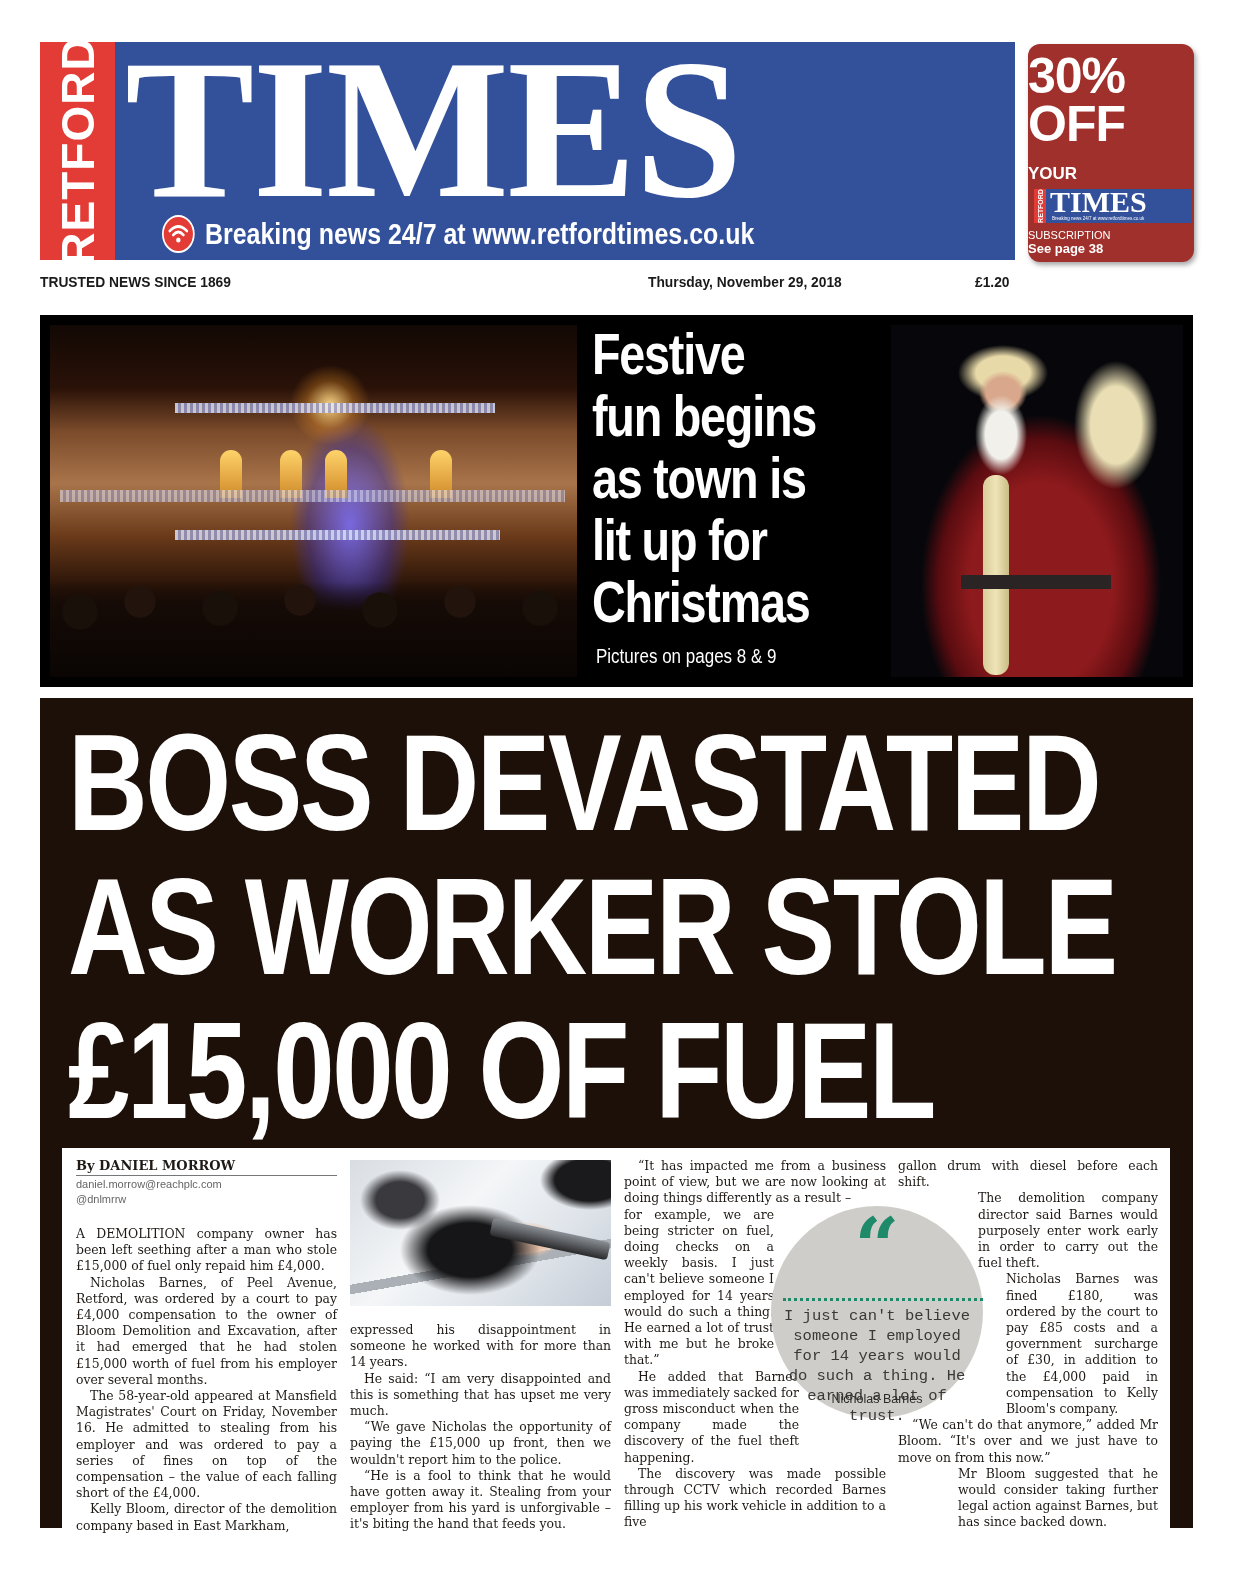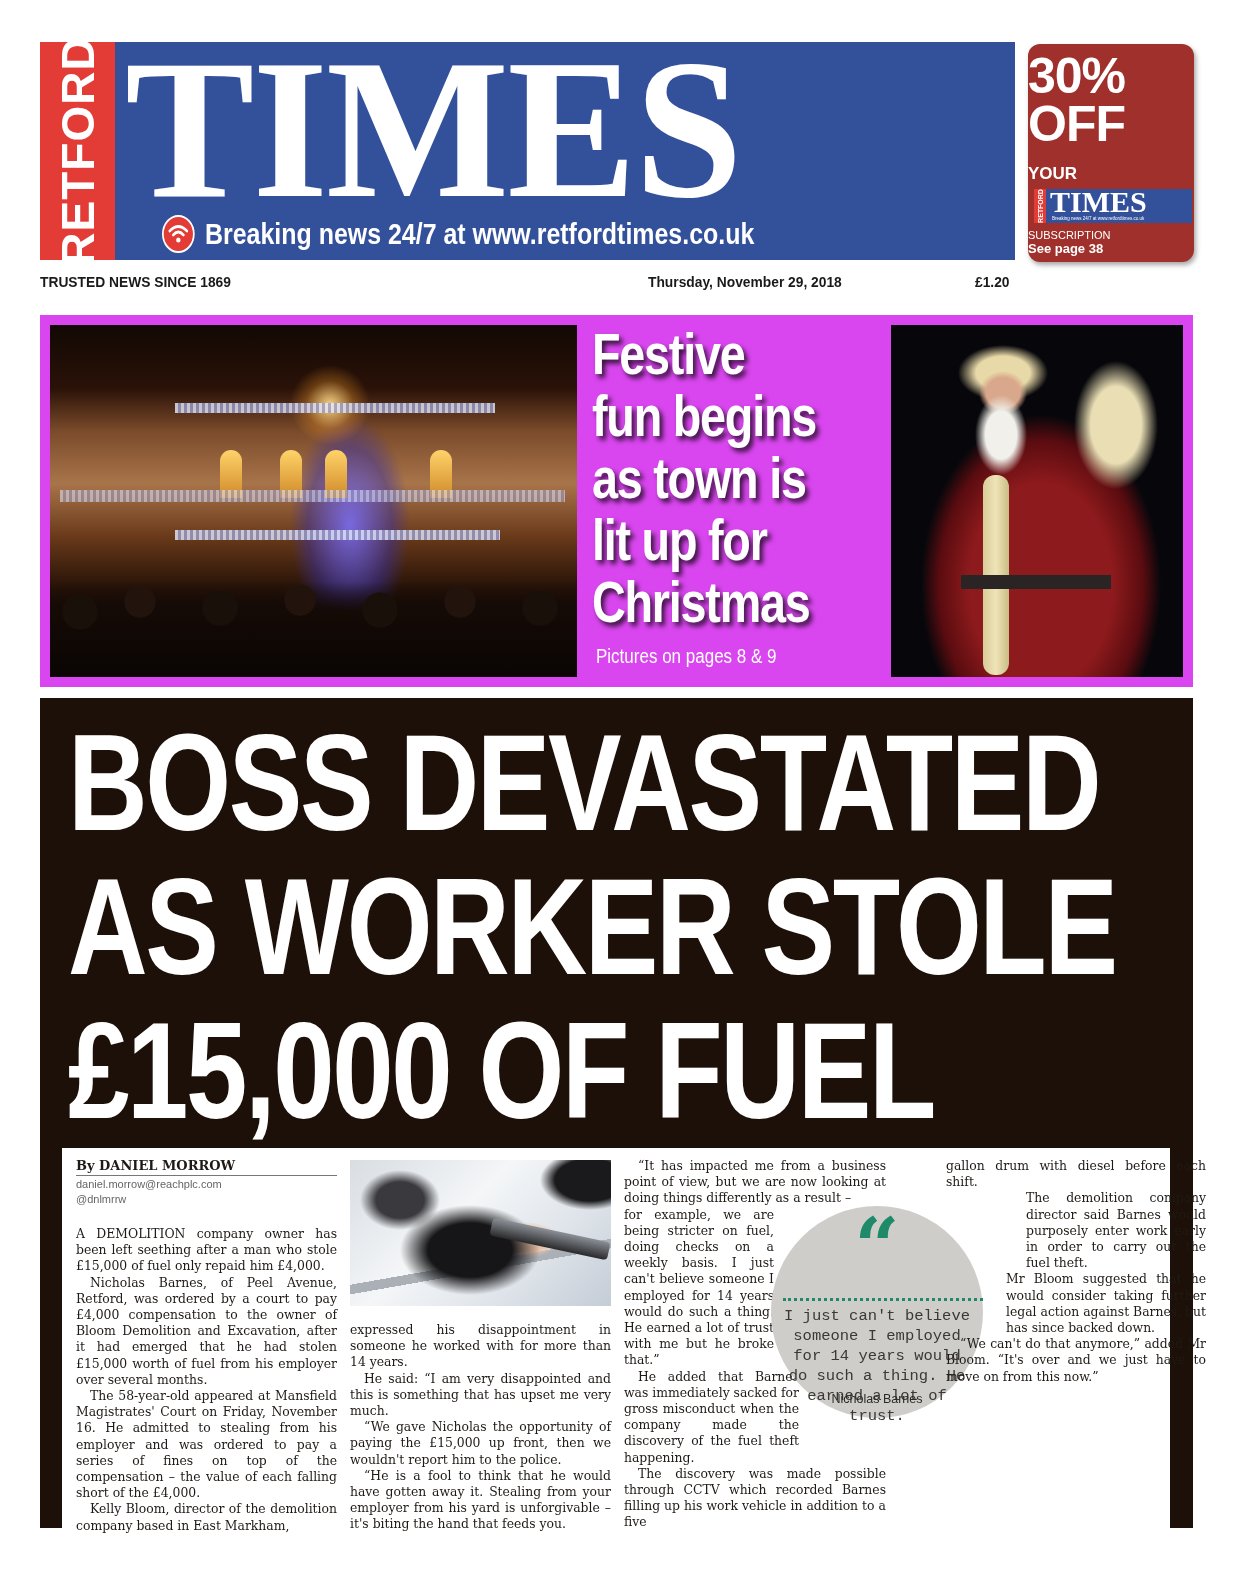--- a/index.html
+++ b/index.html
@@ -28,21 +28,21 @@
   .mini-mast .mini-red span { position: absolute; left: 50%; top: 50%; transform: translate(-50%,-50%) rotate(-90deg); font-size: 7px; font-weight: bold; white-space: nowrap; }
   .mini-mast .mini-times { position: absolute; left: 16px; top: -2px; font-family: "Liberation Serif", serif; font-weight: bold; font-size: 30px; line-height: 30px; letter-spacing: 0; }
   .mini-mast .mini-break { position: absolute; left: 18px; bottom: 2px; font-size: 4.5px; white-space: nowrap; }
   .promo .sub { display: block; font-weight: normal; font-size: 11px; margin-top: 6px; }
   .promo .see { display: block; font-weight: bold; font-size: 13px; }
 
   
   .dateline { position: absolute; top: 273px; height: 22px; font-size: 15px; font-weight: bold; color: #1a1a1a; white-space: nowrap; transform: scaleX(0.92); transform-origin: left center; }
 
   
-  .banner { position: absolute; left: 40px; top: 315px; width: 1153px; height: 372px; background: #d946ef; }
+  .banner { position: absolute; left: 40px; top: 315px; width: 1153px; height: 372px; background: #000000; }
   .photo { position: absolute; overflow: hidden; }
   .photo-townhall { left: 10px; top: 10px; width: 527px; height: 352px;
     background:
       radial-gradient(ellipse 40px 40px at 280px 80px, rgba(255,220,140,0.95), rgba(255,160,40,0.3) 60%, transparent 100%),
       radial-gradient(ellipse 60px 110px at 300px 200px, rgba(120,110,255,0.85), rgba(60,50,160,0.5) 70%, transparent 100%),
       linear-gradient(180deg, transparent 0, transparent 25px, rgba(200,200,230,0.0) 25px),
       linear-gradient(180deg, #120804 0%, #2a1208 18%, #7a4a2a 30%, #a8744a 45%, #6a3a1a 60%, #2a1408 74%, #0e0704 84%, #060302 100%); }
   .th-lights { position: absolute; left: 125px; top: 78px; width: 320px; height: 10px; background: repeating-linear-gradient(90deg, #e6eaff 0 3px, #9aa0d0 3px 6px); opacity: 0.8; }
   .th-lights.l2 { left: 10px; top: 165px; width: 505px; height: 12px; opacity: 0.55; }
   .th-lights.l3 { left: 125px; top: 205px; width: 325px; height: 10px; }
@@ -74,21 +74,21 @@
   .lead-head { position: absolute; left: 28px; top: 16px; width: 1100px; color: #fff; font-weight: bold; font-size: 138px; line-height: 136px;
     letter-spacing: -3px; white-space: nowrap; transform: scaleX(0.80); transform-origin: left top; }
   .article { position: absolute; left: 22px; top: 450px; width: 1108px; height: 424px; background: #ffffff; }
 
   .col { position: absolute; top: 10px; font-family: "DejaVu Serif", "Liberation Serif", serif; font-size: 12.4px; line-height: 16.2px; color: #1f1a16; text-align: justify; }
   .col p { text-indent: 14px; }
   .col p.first { text-indent: 0; }
   .col-1 { left: 14px; width: 261px; }
   .col-2 { left: 288px; width: 261px; top: 174px; }
   .col-3 { left: 562px; width: 262px; }
-  .col-4 { left: 836px; width: 260px; margin-left: 48px; }
+  .col-4 { left: 836px; width: 260px; }
 
   .byline { font-family: "DejaVu Serif", serif; font-weight: bold; font-size: 13px; line-height: 16px; border-bottom: 1.5px solid #777; padding-bottom: 1px; text-align: left; }
   .contact { font-family: "Liberation Sans", sans-serif; font-size: 11px; line-height: 13px; color: #666; text-align: left; margin-top: 2px; }
   .gap-after-contact { height: 20px; }
 
   .photo-fuel { position: absolute; left: 288px; top: 12px; width: 261px; height: 146px;
     background:
       radial-gradient(ellipse 40px 30px at 50px 40px, #3a3a3e 60%, transparent 100%),
       radial-gradient(ellipse 70px 45px at 120px 90px, #161618 60%, transparent 100%),
       radial-gradient(ellipse 36px 18px at 175px 80px, #e8c2a8 65%, transparent 100%),
@@ -214,17 +214,18 @@
     <div class="pullquote">
       <div class="quote-mark">“</div>
       <div class="quote-rule"></div>
       <div class="quote-text">I just can't believe someone I employed for 14 years would do such a thing. He earned a lot of trust.</div>
       <div class="quote-attr">Nicholas Barnes</div>
     </div>
 
     <div class="col col-4">
       <p class="first">gallon drum with diesel before each shift.</p>
       <p style="padding-left:80px; text-indent:0">The demolition company director said Barnes would purposely enter work early in order to carry out the fuel theft.</p>
+      <p style="padding-left:108px; text-indent:0">Nicholas Barnes was fined £180, was ordered by the court to pay £85 costs and a government surcharge of £30, in addition to the £4,000 paid in compensation to Kelly Bloom's company.</p>
+      <p>“We can't do that anymore,” added Mr Bloom. “It's over and we just have to move on from this now.”</p>
       <p style="padding-left:60px; text-indent:0">Mr Bloom suggested that he would consider taking further legal action against Barnes, but has since backed down.</p>
-      <p>“We can't do that anymore,” added Mr Bloom. “It's over and we just have to move on from this now.”</p>
     </div>
   </article>
 </section>
 
 </body></html>

